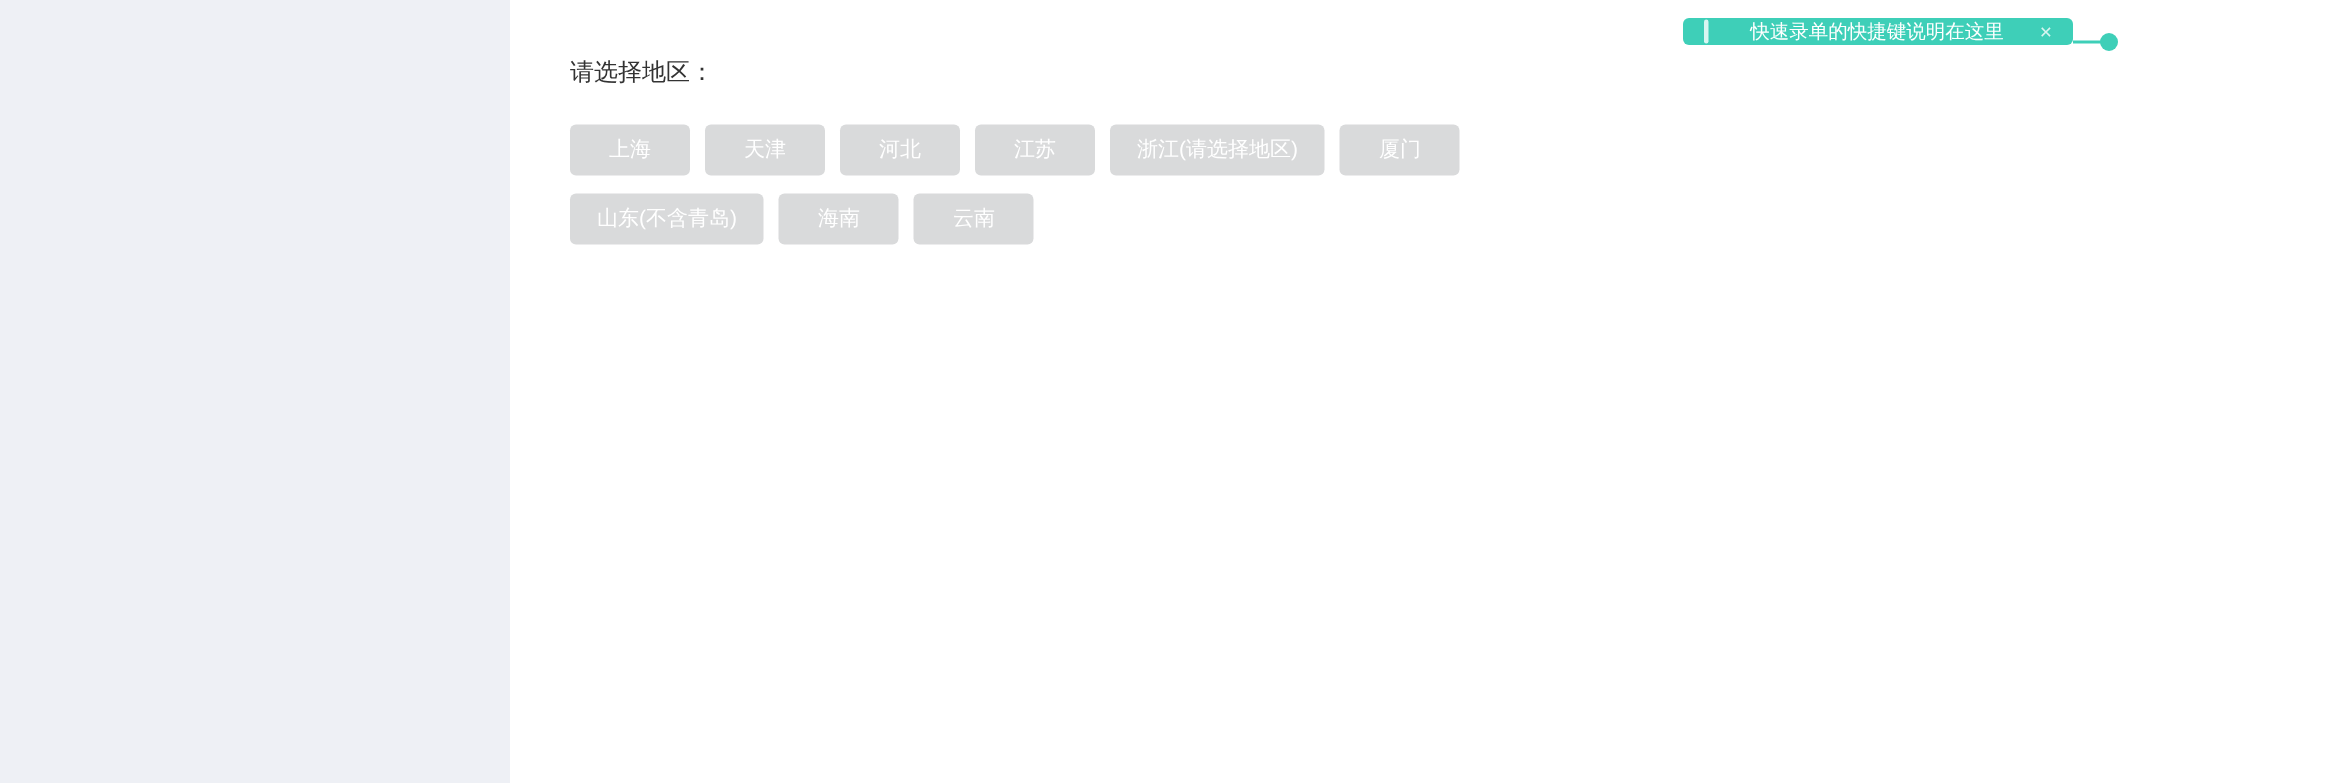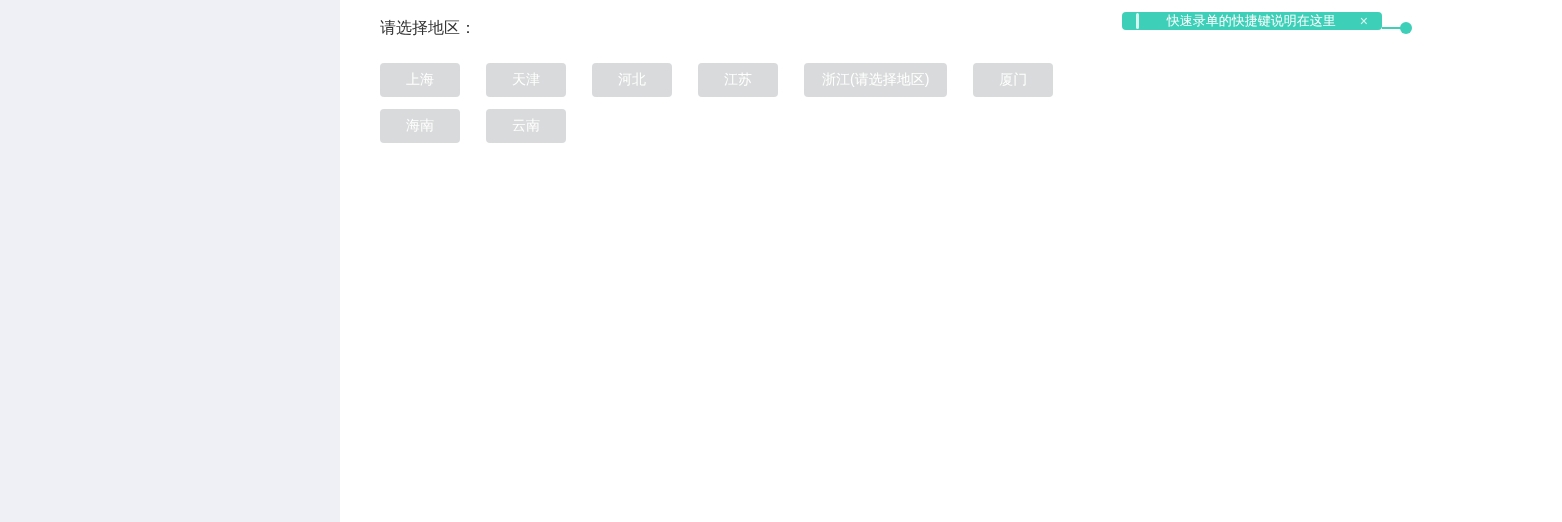--- a/index.html
+++ b/index.html
@@ -26,34 +26,34 @@
       background: #eef0f5;
     }
 
     .main-content {
       position: absolute;
       left: 340px;
       top: 0;
       right: 0;
       height: 100%;
       background: #ffffff;
-      padding: 18px 40px;
+      padding: 38px 40px;
     }
 
     .page-label {
       font-size: 16px;
       color: #333;
       margin-bottom: 24px;
       font-weight: 500;
     }
 
     .region-buttons-row {
       display: flex;
       flex-wrap: nowrap;
-      gap: 26px;
+      gap: 10px;
       margin-bottom: 12px;
       align-items: center;
     }
 
     .region-btn {
       background: #d9dadb;
       color: #fff;
       border: none;
       border-radius: 4px;
       padding: 8px 18px;
@@ -128,20 +128,21 @@
   <button class="region-btn">上海</button>
       <button class="region-btn">天津</button>
       <button class="region-btn">河北</button>
       <button class="region-btn">江苏</button>
       <button class="region-btn">浙江(请选择地区)</button>
       <button class="region-btn">厦门</button>
     </div>
 
   <div class="region-buttons-row">
 
+  <button class="region-btn">山东(不含青岛)</button>
       <button class="region-btn">海南</button>
       <button class="region-btn">云南</button>
     </div>
 </div>
 
 <div class="tooltip-banner">
   <span class="bar"></span>
   <span>快速录单的快捷键说明在这里</span>
   <span class="close-icon">×</span>
 </div>

